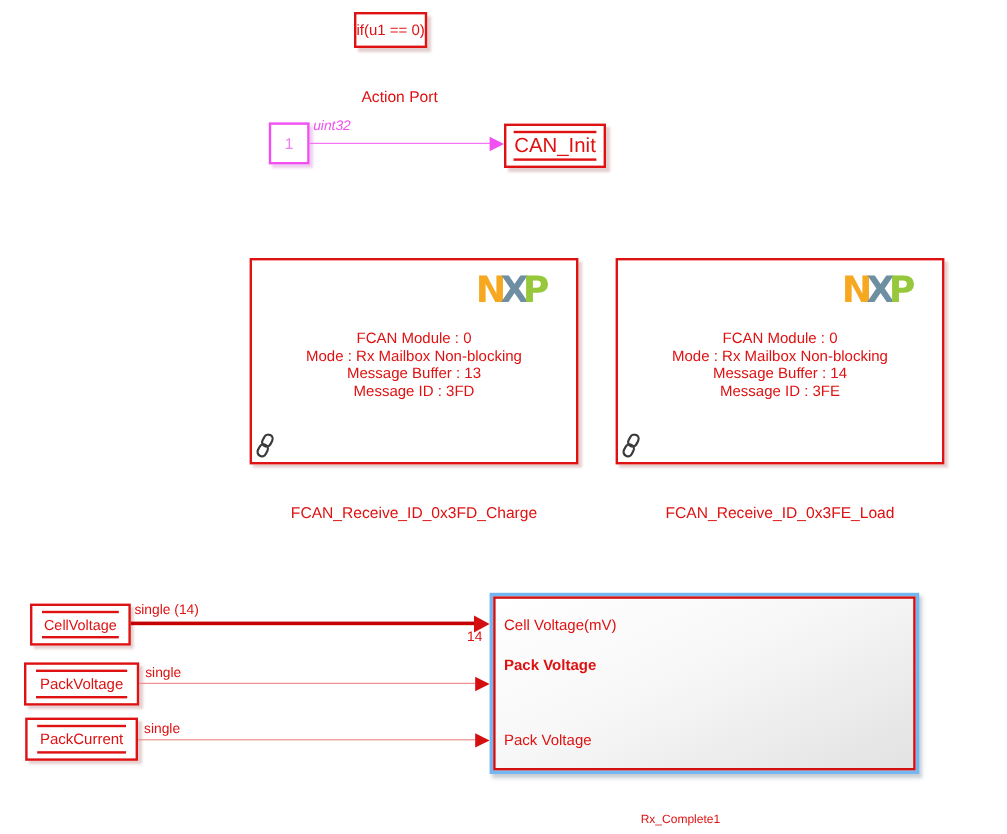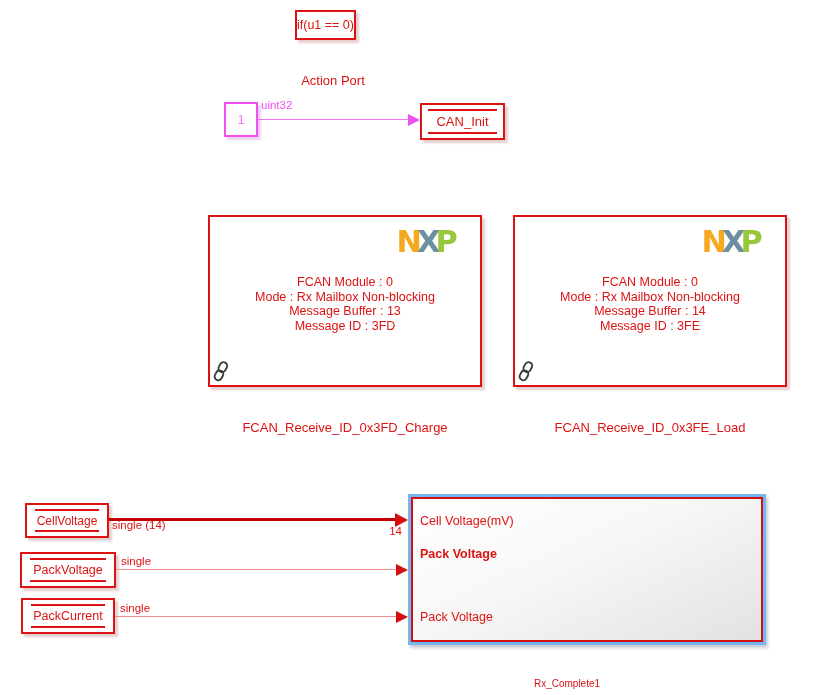--- a/index.html
+++ b/index.html
@@ -49,24 +49,24 @@
 <div class="canvas">
 
   <div class="blk" style="left:295px;top:10px;width:61px;height:30px;font-size:12.5px;">
     <span>if(u1 == 0)</span>
   </div>
   <div class="lbl" style="left:273px;top:45px;width:120px;">Action Port</div>
 
   <div class="blk mag" style="left:224px;top:102px;width:34px;height:35px;font-size:13px;">
     <span>1</span>
   </div>
-  <div class="sig" style="left:261px;top:99px;color:var(--mag);">uint32</div>
+  <div class="sig" style="left:261px;top:99px;color:var(--mag);font-style:italic;">uint32</div>
   <div class="hline" style="left:258px;top:119px;width:151px;border-top:1.5px solid #f473f4;"></div>
   <div class="arrR" style="left:408px;top:114px;border-left:12px solid var(--mag);"></div>
-  <div class="blk dbl" style="left:420px;top:103px;width:85px;height:37px;font-size:13px;">
+  <div class="blk dbl" style="left:420px;top:103px;width:85px;height:37px;font-size:17px;">
     <span>CAN_Init</span>
   </div>
 
   <div class="blk" style="left:208px;top:215px;width:274px;height:172px;">
     <svg class="fcan-logo" width="76" height="34" viewBox="0 0 110 48">
       <text x="2" y="40" font-family="'DejaVu Sans',sans-serif" font-weight="bold" font-size="44" letter-spacing="-5"><tspan fill="#f6a820">N</tspan><tspan fill="#6e8ea2" dx="-2">X</tspan><tspan fill="#97c83c" dx="-2">P</tspan></text>
     </svg>
     <div class="fcan-text">
       <div>FCAN Module : 0</div>
       <div>Mode : Rx Mailbox Non-blocking</div>
@@ -104,21 +104,21 @@
   <div class="blk dbl srcdbl" style="left:25px;top:503px;width:84px;height:35px;font-size:12px;">
     <span>CellVoltage</span>
   </div>
   <div class="blk dbl srcdbl" style="left:21px;top:598px;width:94px;height:36px;font-size:12.5px;">
     <span>PackCurrent</span>
   </div>
   <div class="blk dbl srcdbl" style="left:20px;top:552px;width:96px;height:36px;font-size:12.5px;">
     <span>PackVoltage</span>
   </div>
 
-  <div class="sig" style="left:112px;top:503px;margin-top:16px;">single (14)</div>
+  <div class="sig" style="left:112px;top:503px;">single (14)</div>
   <div class="sig" style="left:121px;top:555px;">single</div>
   <div class="sig" style="left:120px;top:602px;">single</div>
 
   <div class="hline" style="left:109px;top:518px;width:287px;border-top:3px solid #c40000;"></div>
   <div class="arrR" style="left:395px;top:513px;border-top-width:7px;border-bottom-width:7px;border-left:13px solid #d40f0f;"></div>
   <div class="sig" style="left:380px;top:525px;width:22px;text-align:right;">14</div>
 
   <div class="hline" style="left:116px;top:569px;width:280px;border-top:1.5px solid #ef8f8f;"></div>
   <div class="arrR" style="left:396px;top:564px;border-left:12px solid #d40f0f;"></div>
 

